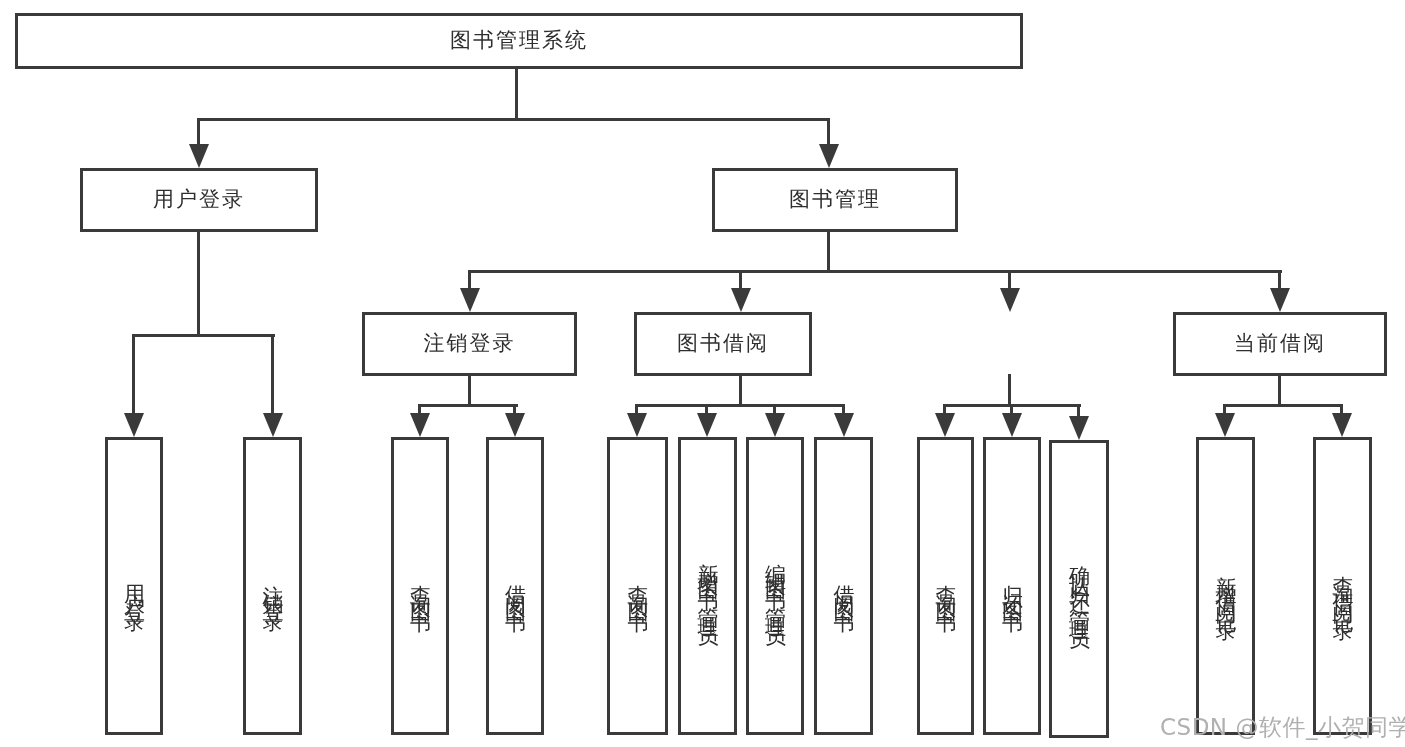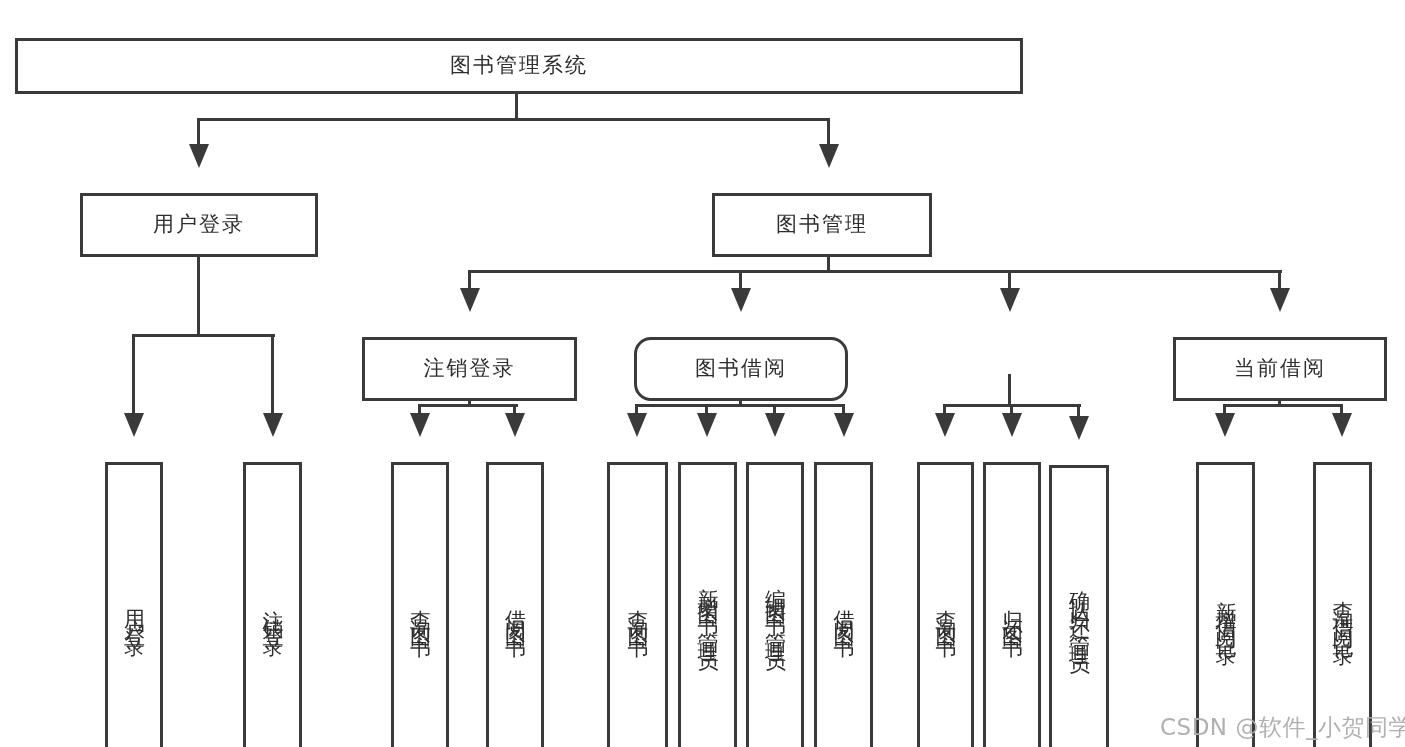--- a/index.html
+++ b/index.html
@@ -4,21 +4,20 @@
 <style>
   html,body{margin:0;padding:0;background:#ffffff;}
   .canvas{
     position:relative;width:1405px;height:747px;background:#ffffff;
     font-family:"DejaVu Sans","Liberation Sans",sans-serif;overflow:hidden;
   }
   .box{
     position:absolute;border:3px solid #3a3a3a;background:#ffffff;
     box-sizing:border-box;display:flex;align-items:center;justify-content:center;
     z-index:2;
-    margin-top:25px;
   }
   .lbl{
     color:#2e2e2e;font-size:21px;letter-spacing:2px;white-space:nowrap;line-height:1.2;
   }
   .leaf .lbl{
     writing-mode:vertical-rl;text-orientation:mixed;
     font-size:21px;letter-spacing:9px;line-height:1;white-space:normal;
   }
   .hline,.vline{position:absolute;background:#3a3a3a;z-index:1;}
   .hline{height:3px;}
@@ -38,28 +37,28 @@
 
 <div class="canvas">
 
   <div class="box" style="left:15px;top:13px;width:1008px;height:56px;">
     <span class="lbl">图书管理系统</span>
   </div>
 
   <div class="box" style="left:80px;top:168px;width:238px;height:64px;">
     <span class="lbl">用户登录</span>
   </div>
-  <div class="box" style="left:712px;top:168px;width:220px;height:64px;">
+  <div class="box" style="left:712px;top:168px;width:246px;height:64px;">
     <span class="lbl">图书管理</span>
   </div>
 
   <div class="box" style="left:362px;top:312px;width:215px;height:64px;">
     <span class="lbl">注销登录</span>
   </div>
-  <div class="box" style="left:634px;top:312px;width:214px;height:64px;border-radius:17px;">
+  <div class="box" style="left:634px;top:312px;width:178px;height:64px;">
     <span class="lbl">图书借阅</span>
   </div>
   <div class="box" style="left:1173px;top:312px;width:214px;height:64px;">
     <span class="lbl">当前借阅</span>
   </div>
 
   <div class="box leaf" style="left:105px;top:437px;width:58px;height:298px;">
     <span class="lbl">用户登录</span>
   </div>
   <div class="box leaf" style="left:243px;top:437px;width:59px;height:298px;">

